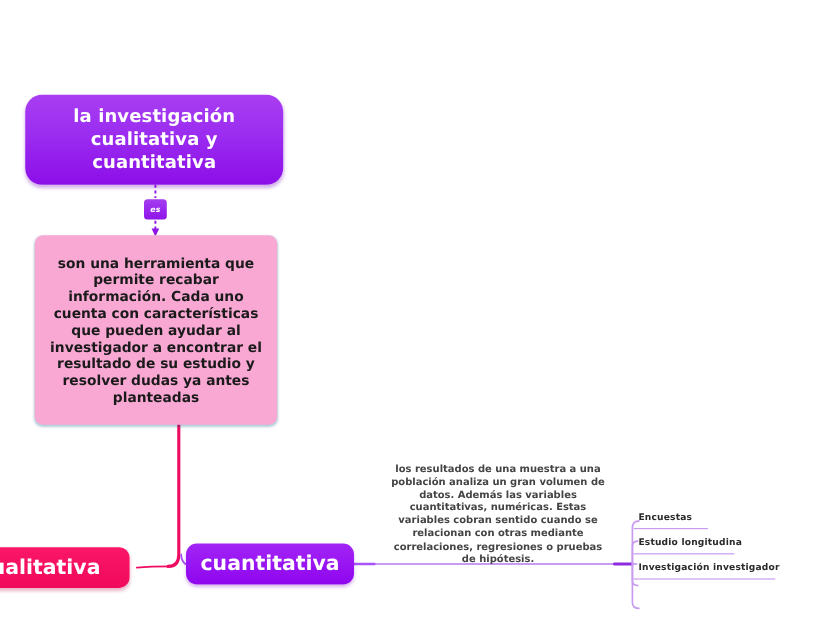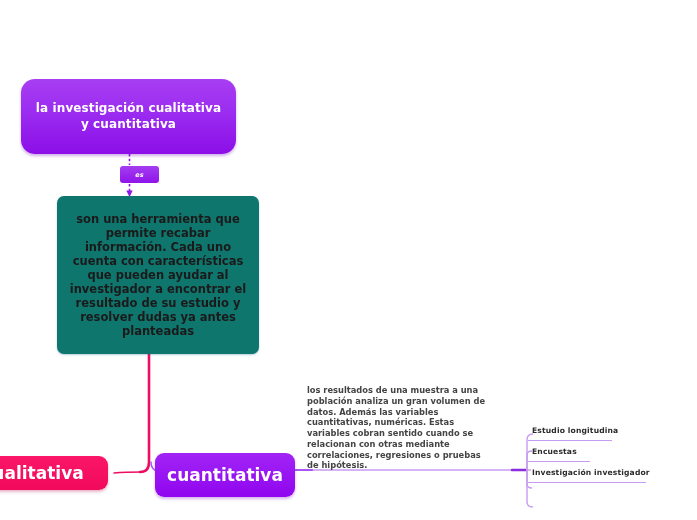--- a/index.html
+++ b/index.html
@@ -42,57 +42,56 @@
   
   #root-node {
     left: 21px;
     top: 79px;
     width: 215px;
     height: 75px;
     border-radius: 14px;
     background: linear-gradient(180deg, #a83ef2 0%, #9b2cf0 45%, #8c0ee8 100%);
     box-shadow: 0 2px 3px rgba(120, 30, 190, 0.35);
     color: #ffffff;
-    font-size: 12px;
+    font-size: 15px;
     font-weight: bold;
     line-height: 1.28;
     letter-spacing: 0.1px;
     padding: 4px 10px;
   }
 
   
   #relation-chip {
     left: 120px;
     top: 166px;
-    width: 39px;
+    width: 19px;
     height: 17px;
     border-radius: 3px;
     background: linear-gradient(180deg, #a43df1 0%, #8f14e9 100%);
     color: #ffffff;
     font-size: 6.5px;
     font-weight: bold;
     letter-spacing: 0.2px;
     font-style: italic;
   }
 
   
   #cyan-node {
     left: 29px;
     top: 196px;
     width: 202px;
     height: 158px;
     border-radius: 7px;
-    background: #0f766e;
+    background: #f9a8d4;
     box-shadow: 0 1px 2px rgba(0, 90, 130, 0.30);
     color: #1a1a1a;
     font-size: 11.5px;
     font-weight: bold;
     line-height: 1.22;
     padding: 2px 7px;
-    margin-left: 28px;
   }
 
   
   #qual-node {
     left: -42px;
     top: 456px;
     width: 150px;
     height: 34px;
     border-radius: 9px;
     background: linear-gradient(180deg, #fb1668 0%, #f10a5c 100%);
@@ -100,40 +99,40 @@
     color: #ffffff;
     font-size: 17px;
     font-weight: bold;
   }
 
   
   #quant-node {
     left: 155px;
     top: 453px;
     width: 140px;
-    height: 44px;
+    height: 34px;
     border-radius: 9px;
     background: linear-gradient(180deg, #a224f5 0%, #8f06ef 100%);
     box-shadow: 0 2px 3px rgba(120, 10, 190, 0.30);
     color: #ffffff;
     font-size: 17px;
     font-weight: bold;
   }
 
   
   #note-text {
     position: absolute;
-    left: 307px;
+    left: 325px;
     top: 385px;
     width: 180px;
     color: #444444;
     font-size: 8.3px;
     font-weight: bold;
     line-height: 1.30;
-    text-align: left;
+    text-align: center;
     white-space: pre-line;
   }
 
   
   #sub-list {
     position: absolute;
     left: 528px;
     top: 420px;
     width: 160px;
   }
@@ -208,24 +207,24 @@
     <span>cualitativa</span>
   </div>
 
   <div class="node" id="quant-node">
     <span>cuantitativa</span>
   </div>
 
   <div id="note-text">los resultados de una muestra a una población analiza un gran volumen de datos. Además las variables cuantitativas, numéricas. Estas variables cobran sentido cuando se relacionan con otras mediante correlaciones, regresiones o pruebas de hipótesis.</div>
 
   <div id="sub-list">
+    <div class="sub-item w3">
+      <span>Encuestas</span>
+    </div>
     <div class="sub-item w2">
       <span>Estudio longitudina</span>
-    </div>
-    <div class="sub-item w3">
-      <span>Encuestas</span>
     </div>
     <div class="sub-item w5">
       <span>Investigación investigador</span>
     </div>
   </div>
 
 </div>
 
 </body></html>

